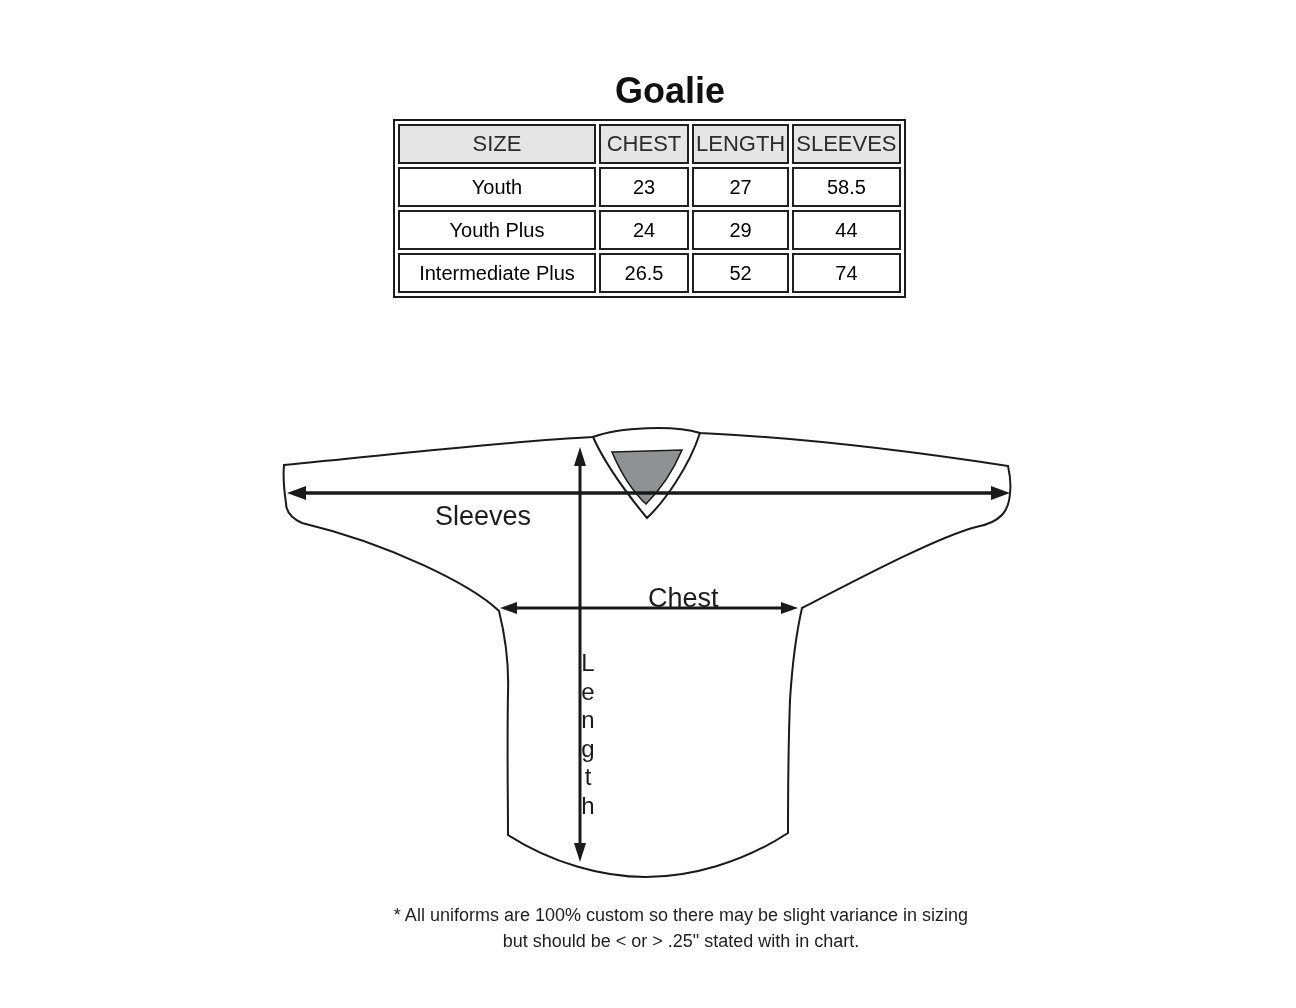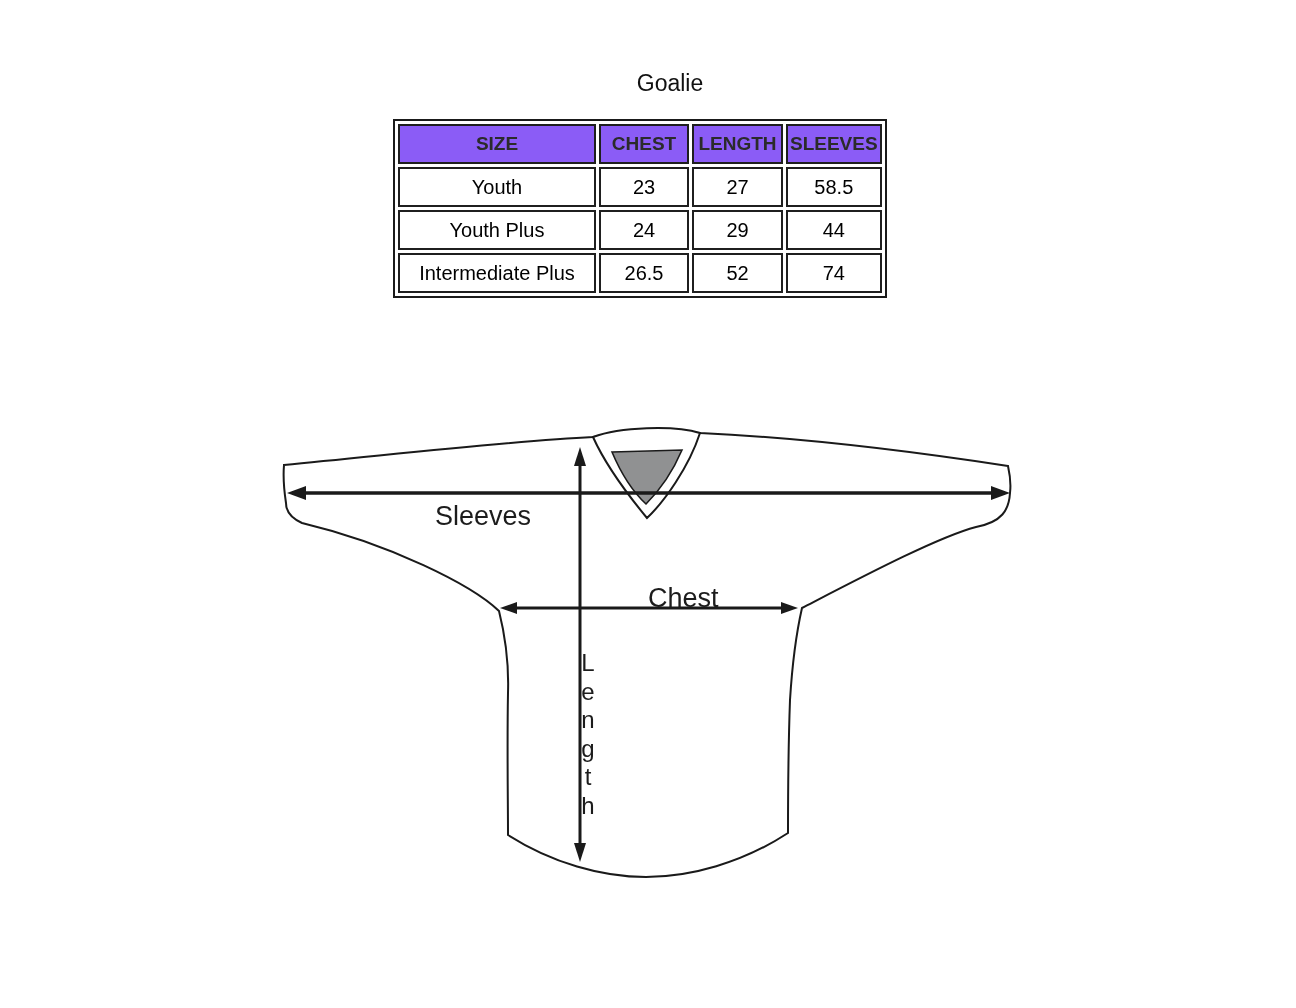--- a/index.html
+++ b/index.html
@@ -6,38 +6,38 @@
   .canvas{
     position:relative;
     width:1296px;height:1008px;
     background:#ffffff;
     font-family:"Liberation Sans", sans-serif;
     color:#1d1d1d;
     overflow:hidden;
   }
   .page-title{
     position:absolute;left:670px;top:70px;transform:translateX(-50%);
-    font-size:23px;font-weight:400;color:#111;letter-spacing:0px;white-space:nowrap;
+    font-size:36px;font-weight:700;color:#111;letter-spacing:0px;white-space:nowrap;
   }
   table.size-table{
     position:absolute;left:393px;top:119px;
     border-collapse:separate;border-spacing:3px;
     border:2px solid #1a1a1a;
     table-layout:fixed;
     background:#ffffff;
   }
   table.size-table th, table.size-table td{
     border:2px solid #1f1f1f;
     height:36px;padding:0 2px;
     text-align:center;vertical-align:middle;
     font-size:19px;color:#000000;
     overflow:hidden;white-space:nowrap;
   }
   table.size-table th{
-    background:#8b5cf6;font-weight:700;font-size:19px;color:#2b2b2b;
+    background:#e5e5e5;font-weight:400;font-size:22px;color:#2b2b2b;
   }
   table.size-table td{font-size:20px;}
   col.c-size{width:198px;} col.c-chest{width:90px;} col.c-length{width:91px;} col.c-sleeves{width:89px;}
 
   .diagram{
     position:absolute;left:270px;top:425px;width:760px;height:460px;
   }
   .diagram svg{position:absolute;left:0;top:0;}
   .dim-label{
     position:absolute;font-size:27px;color:#1c1c1c;white-space:nowrap;
@@ -145,14 +145,18 @@
         <polygon points="310,22 304,41 316,41" fill="#1a1a1a"></polygon>
         <polygon points="310,437 304,418 316,418" fill="#1a1a1a"></polygon>
       </g>
     </svg>
 
     <div class="dim-label label-sleeves">Sleeves</div>
     <div class="dim-label label-chest">Chest</div>
     <div class="dim-label label-length">Length</div>
   </div>
 
+  <div class="footnote">
+    <div>* All uniforms are 100% custom so there may be slight variance in sizing</div>
+    <div>but should be &lt; or &gt; .25" stated with in chart.</div>
+  </div>
 
 </div>
 
 </body></html>

